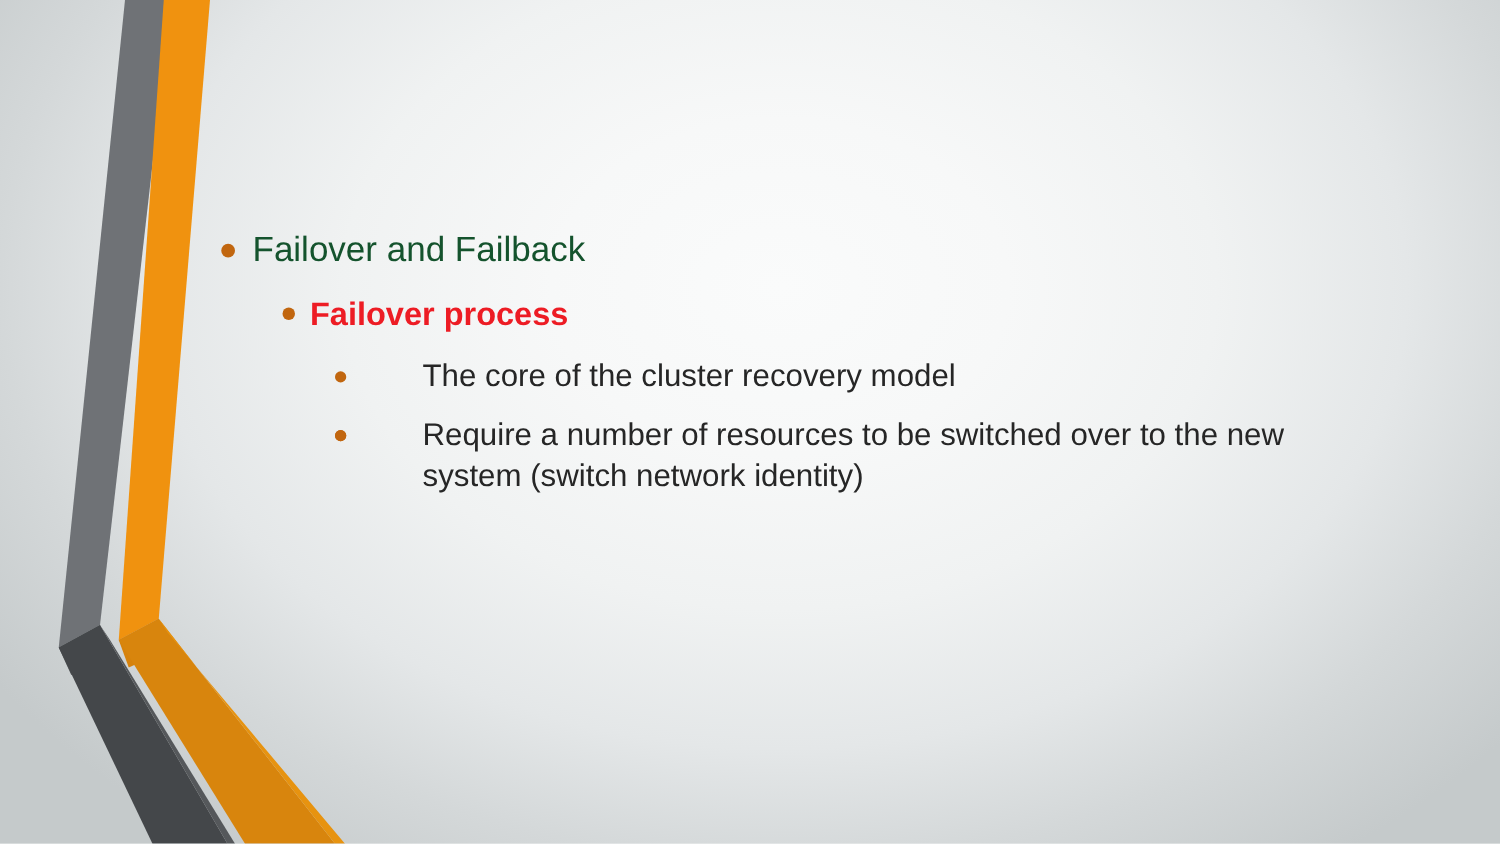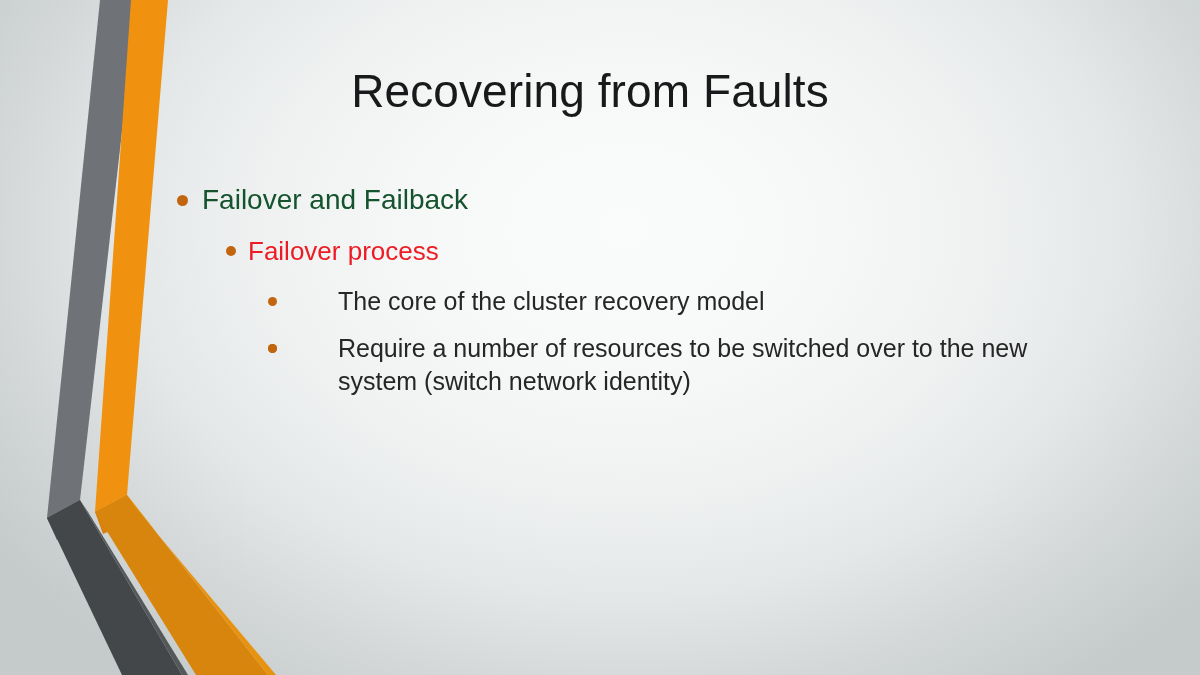--- a/index.html
+++ b/index.html
@@ -98,20 +98,21 @@
   .lvl1 .txt {
     font-size: 28px;
     line-height: 1.32;
     color: #14532d;
   }
 
   
   .lvl2 {
     padding-left: 248px;
     margin-bottom: 17px;
+    font-weight: bold;
   }
   .lvl2 .marker {
     left: 226px;
     top: 12px;
     width: 10px;
     height: 10px;
   }
   .lvl2 .txt {
     font-size: 26px;
     line-height: 1.32;
@@ -156,21 +157,20 @@
 
     <polygon points="131,0 168,0 127,495 95,512" fill="#f0920f"></polygon>
 
     <polygon points="95,512 127,495 134,520 103,534" fill="#d6820c"></polygon>
 
     <polygon points="95,512 127,495 268,675 196,675" fill="#d8850d"></polygon>
 
     <polygon points="127,495 134,506 276,675 268,675" fill="#e79310"></polygon>
   </svg>
 
-  <div class="title">Recovering from Faults</div>
 
   <div class="body">
 
     <div class="bullet lvl1">
       <span class="marker"></span>
       <span class="txt">Failover and Failback</span>
     </div>
 
     <div class="bullet lvl2">
       <span class="marker"></span>

